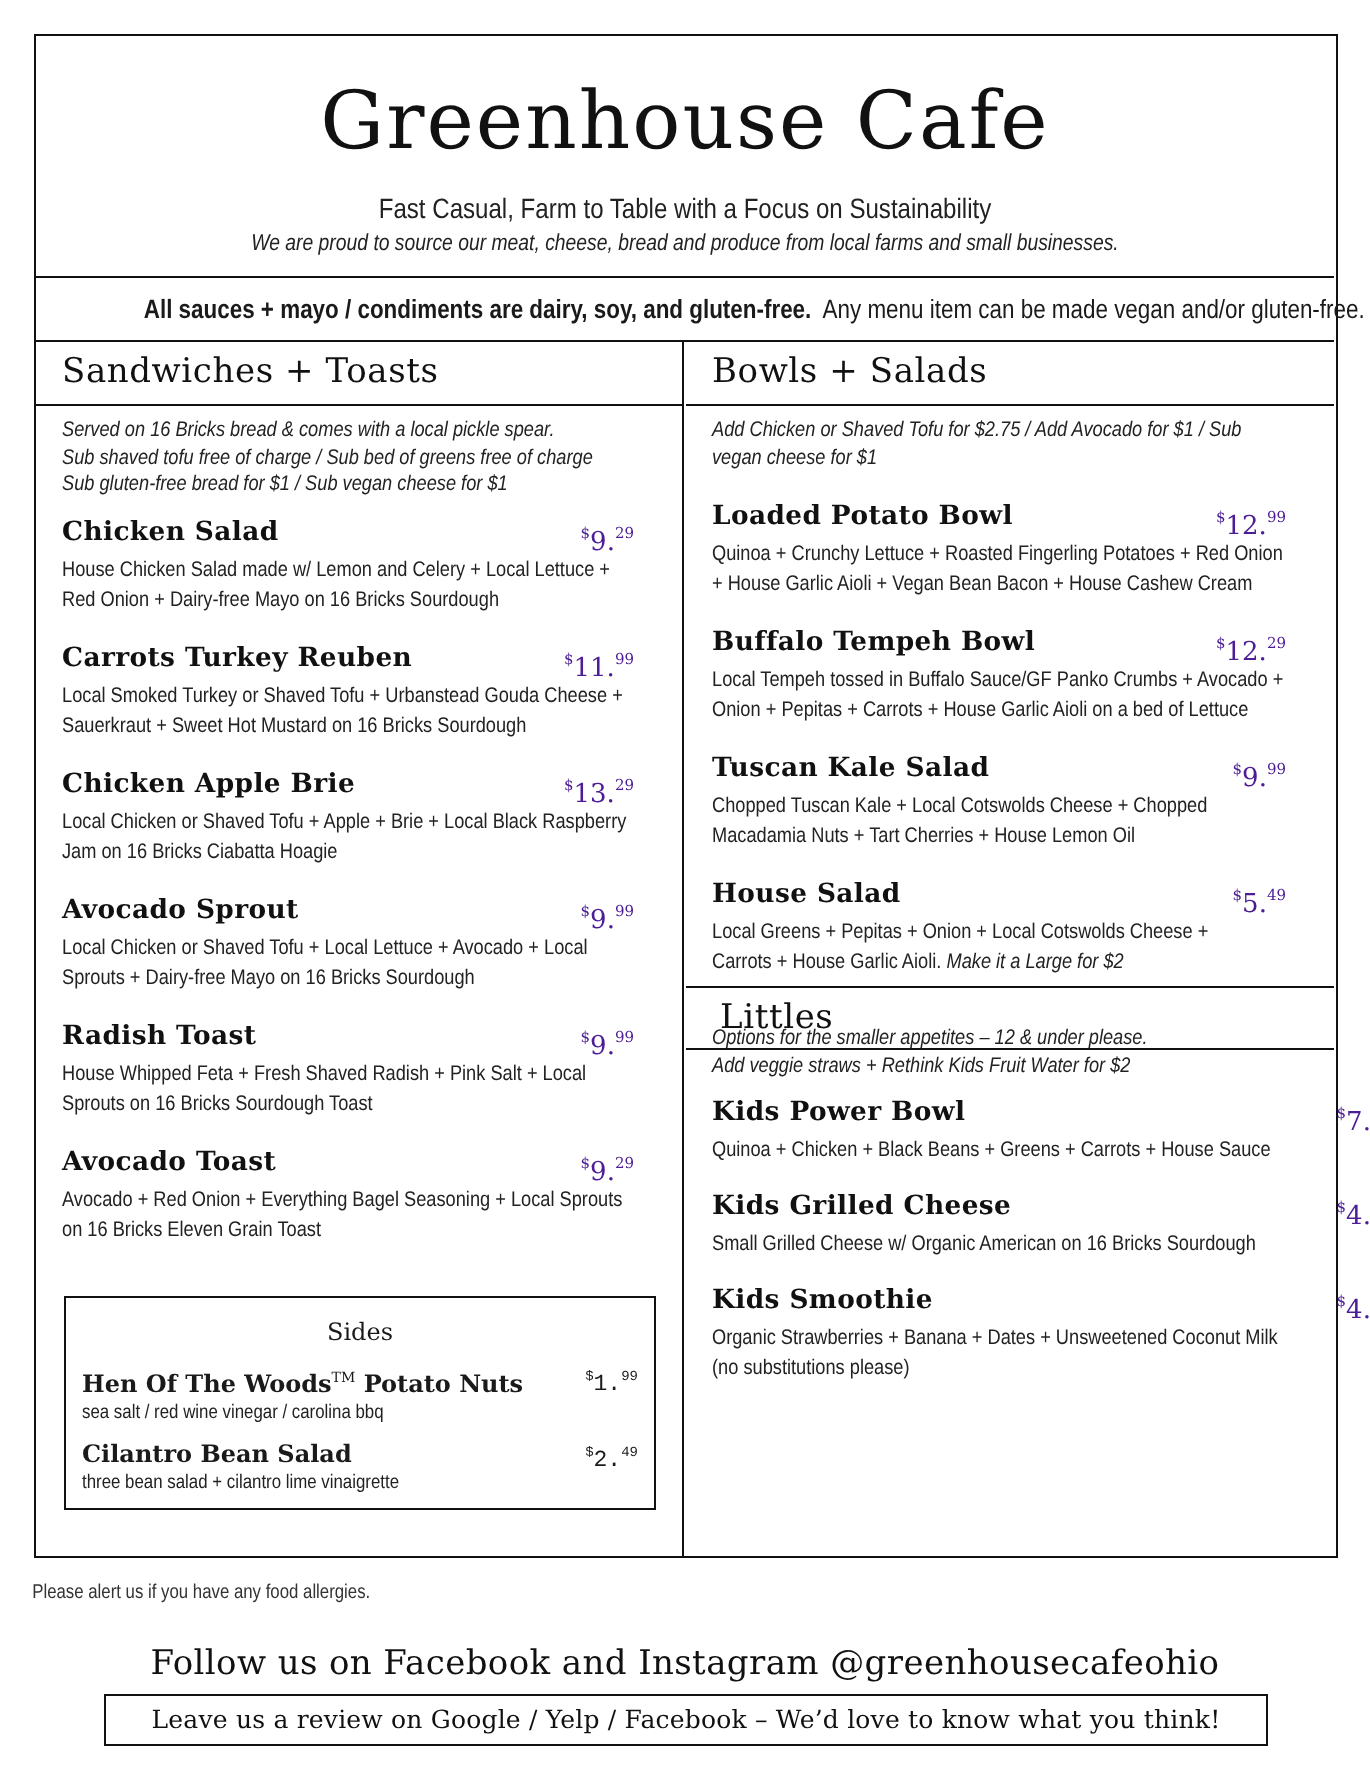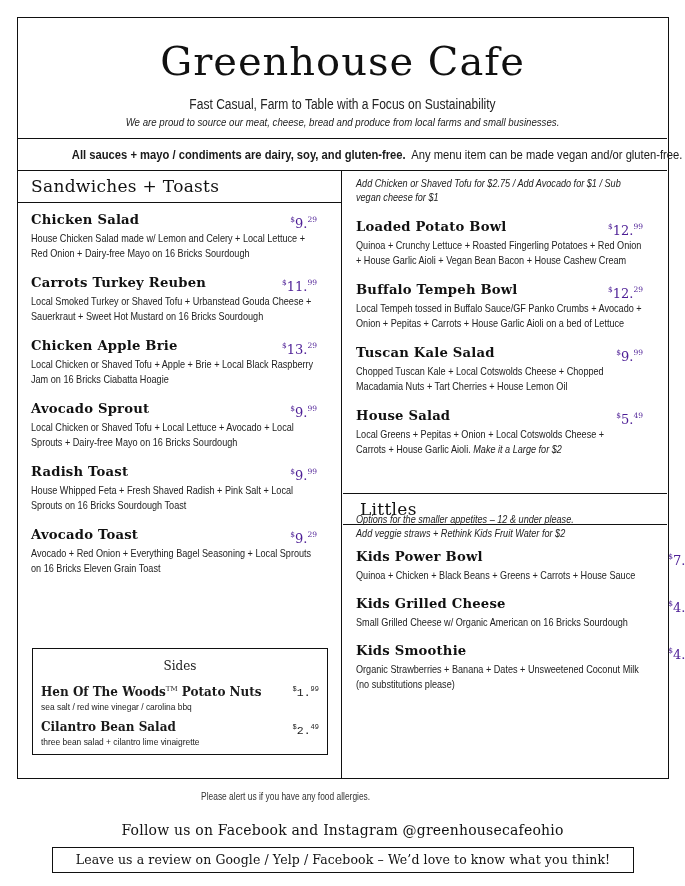--- a/index.html
+++ b/index.html
@@ -37,23 +37,23 @@
   .sides-title { text-align: center; font-family: "DejaVu Serif", serif; font-size: 12px; margin-top: 8px; line-height: 18px; }
   .side-item { position: relative; padding: 0 10px 0 8px; }
   .side-name { font-family: "DejaVu Serif", serif; font-weight: 700; font-size: 12px; line-height: 15px; }
   .side-name sup { font-size: 7px; font-weight: 400; }
   .side-price { position: absolute; right: 8px; top: 0; font-family: Liberation Mono, monospace; font-size: 11.5px; line-height: 15px; }
   .side-price sup { font-size: 7px; vertical-align: 5px; }
   .side-desc { font-size: 9.8px; line-height: 13px; color: #222; transform-origin: left; transform: scaleX(0.86); white-space: nowrap; }
 
   .littles-head { border-top: 1.5px solid #111; padding-left: 17px; }
 
-  .allergy-note { position: absolute; top: 791px; left: 0; width: 571px; text-align: center; font-size: 10px; color: #333; }
+  .allergy-note { position: absolute; top: 791px; left: 0; width: 571px; font-size: 10px; color: #333; }
   .allergy-note span { display: inline-block; transform: scaleX(0.84); }
-  .follow { position: absolute; top: 822px; left: 0; width: 685px; text-align: center; font-family: "DejaVu Serif", serif; font-size: 14px; color: #111; letter-spacing: 0.2px; }
+  .follow { position: absolute; top: 822px; left: 0; width: 685px; text-align: center; font-family: "DejaVu Serif", serif; font-size: 17px; color: #111; letter-spacing: 0.2px; }
   .review-box { position: absolute; left: 52px; top: 847px; width: 582px; height: 26px; border: 1.3px solid #111; text-align: center; font-family: "DejaVu Serif", serif; font-size: 12.5px; line-height: 23px; color: #111; white-space: nowrap; letter-spacing: 0.1px; }
 </style>
 </head>
 <body>
 
 <div class="menu-frame">
 
   <div class="header">
     <div class="cafe-title">Greenhouse Cafe</div>
     <div class="tagline">Fast Casual, Farm to Table with a Focus on Sustainability</div>
@@ -62,20 +62,25 @@
 
   <div class="allergen-bar">
     <span class="inner">
       <b>All sauces + mayo / condiments are dairy, soy, and gluten-free.</b>&nbsp;
       <span>Any menu item can be made vegan and/or gluten-free.</span>
     </span>
   </div>
 
   <div class="col col-left">
     <div class="section-head">Sandwiches + Toasts</div>
+    <div class="section-note">
+      <span class="ln">Served on 16 Bricks bread &amp; comes with a local pickle spear.</span>
+      <span class="ln">Sub shaved tofu free of charge  /  Sub bed of greens free of charge</span>
+      <span class="ln">Sub gluten-free bread for $1  / Sub vegan cheese for $1</span>
+    </div>
 
     <div class="item" style="margin-top:8px">
       <div class="item-name">Chicken Salad</div>
       <div class="item-price"><sup>$</sup><span>9.</span><sup>29</sup></div>
       <div class="item-desc">
         <span class="ln">House Chicken Salad made w/ Lemon and Celery + Local Lettuce +</span>
         <span class="ln">Red Onion + Dairy-free Mayo on 16 Bricks Sourdough</span>
       </div>
     </div>
 
@@ -133,20 +138,21 @@
       </div>
       <div class="side-item" style="margin-top:7px">
         <div class="side-name"><span>Cilantro Bean Salad</span></div>
         <div class="side-price"><sup>$</sup><span>2.</span><sup>49</sup></div>
         <div class="side-desc">three bean salad + cilantro lime vinaigrette</div>
       </div>
     </div>
   </div>
 
   <div class="col col-right">
+    <div class="section-head">Bowls + Salads</div>
     <div class="section-note">
       <span class="ln">Add Chicken or Shaved Tofu for $2.75  /  Add Avocado for $1  /  Sub</span>
       <span class="ln">vegan cheese for $1</span>
     </div>
 
     <div class="item" style="margin-top:14px">
       <div class="item-name">Loaded Potato Bowl</div>
       <div class="item-price"><sup>$</sup><span>12.</span><sup>99</sup></div>
       <div class="item-desc">
         <span class="ln">Quinoa + Crunchy Lettuce + Roasted Fingerling Potatoes + Red Onion</span>

